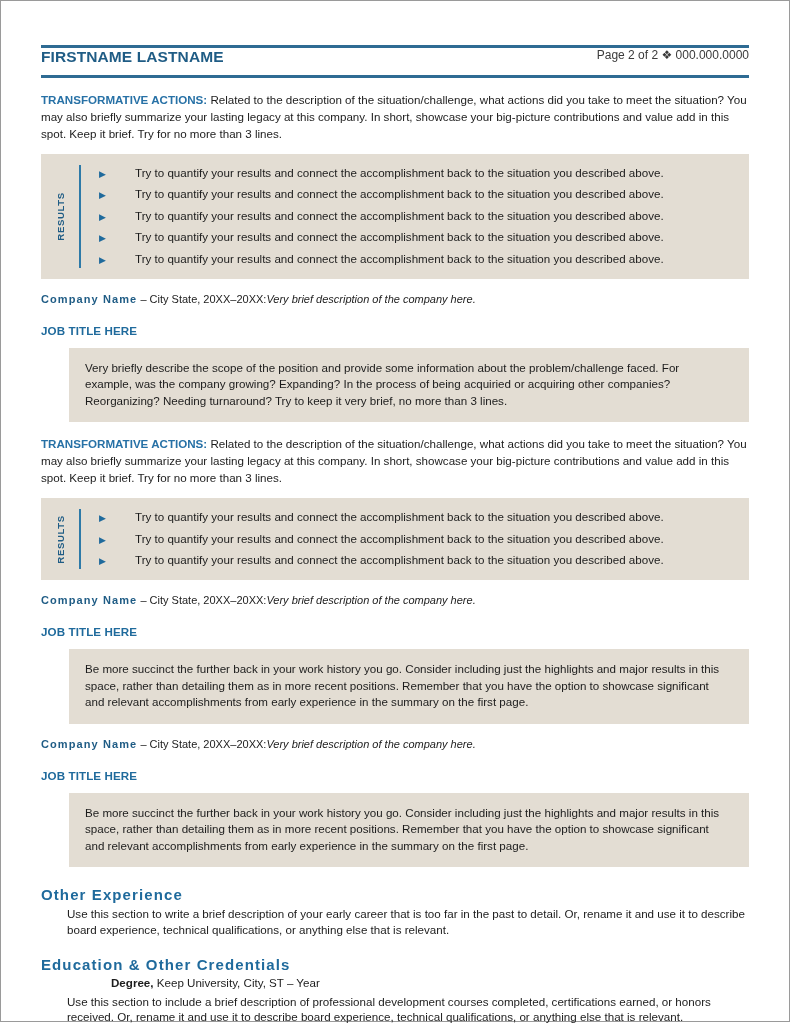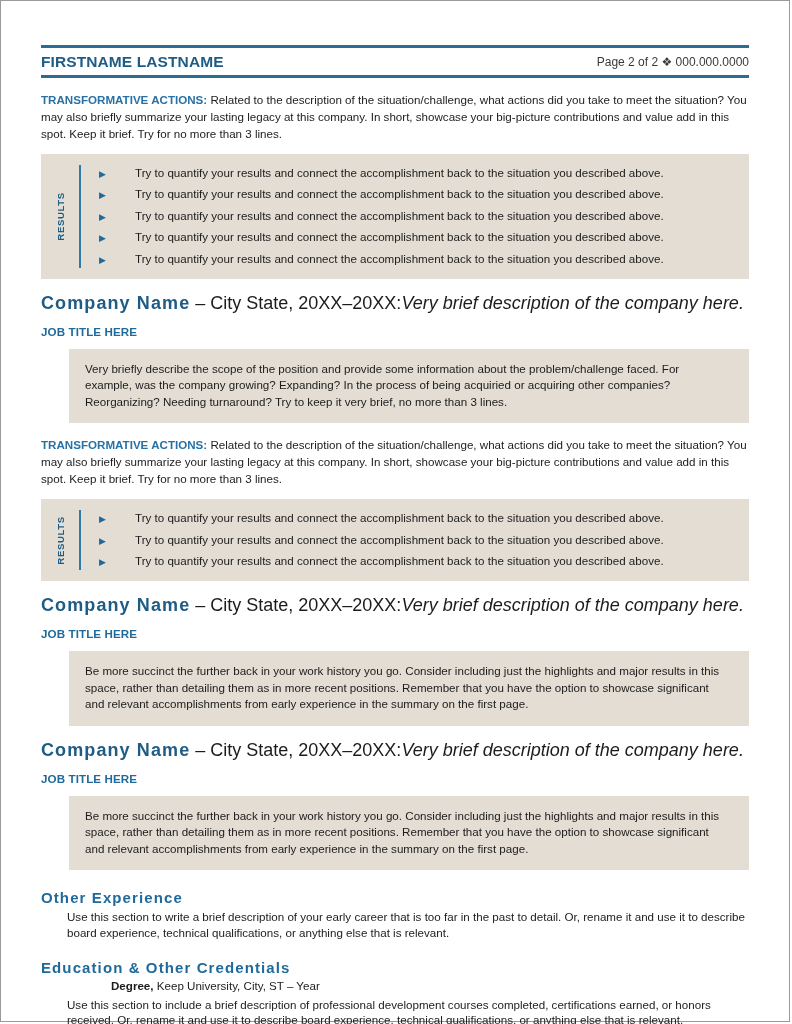--- a/index.html
+++ b/index.html
@@ -23,21 +23,21 @@
     padding: 0 40px;
   }
 
   
   .doc-header {
     margin-top: 44px;
     border-top: 3px solid #2e6b93;
     border-bottom: 3px solid #2e6b93;
     height: 27px;
     display: flex;
-    align-items: center;
+    align-items: flex-start;
     justify-content: space-between;
   }
   .header-name {
     color: #1f5c85;
     font-weight: bold;
     font-size: 15.5px;
     letter-spacing: 0.1px;
   }
   .header-meta {
     color: #3a3a3a;
@@ -101,32 +101,32 @@
     flex: 0 0 36px;
   }
   .bullet-text {
     font-size: 11.6px;
     color: #1c1c1c;
   }
 
   
   .company-line {
     margin-top: 14px;
-    font-size: 18px;
+    font-size: 11px;
     color: #1c1c1c;
   }
   .company-name {
     color: #1f5c85;
     font-weight: bold;
     letter-spacing: 1.1px;
   }
   .company-meta { color: #1c1c1c; }
   .company-desc { font-style: italic; color: #1c1c1c; }
   .job-title {
-    margin-top: 11px;
+    margin-top: 19px;
     color: #1f6a9c;
     font-weight: bold;
     font-size: 11.6px;
     letter-spacing: 0.1px;
   }
 
   
   .desc-box {
     background: #e3ddd3;
     margin-top: 11px;

